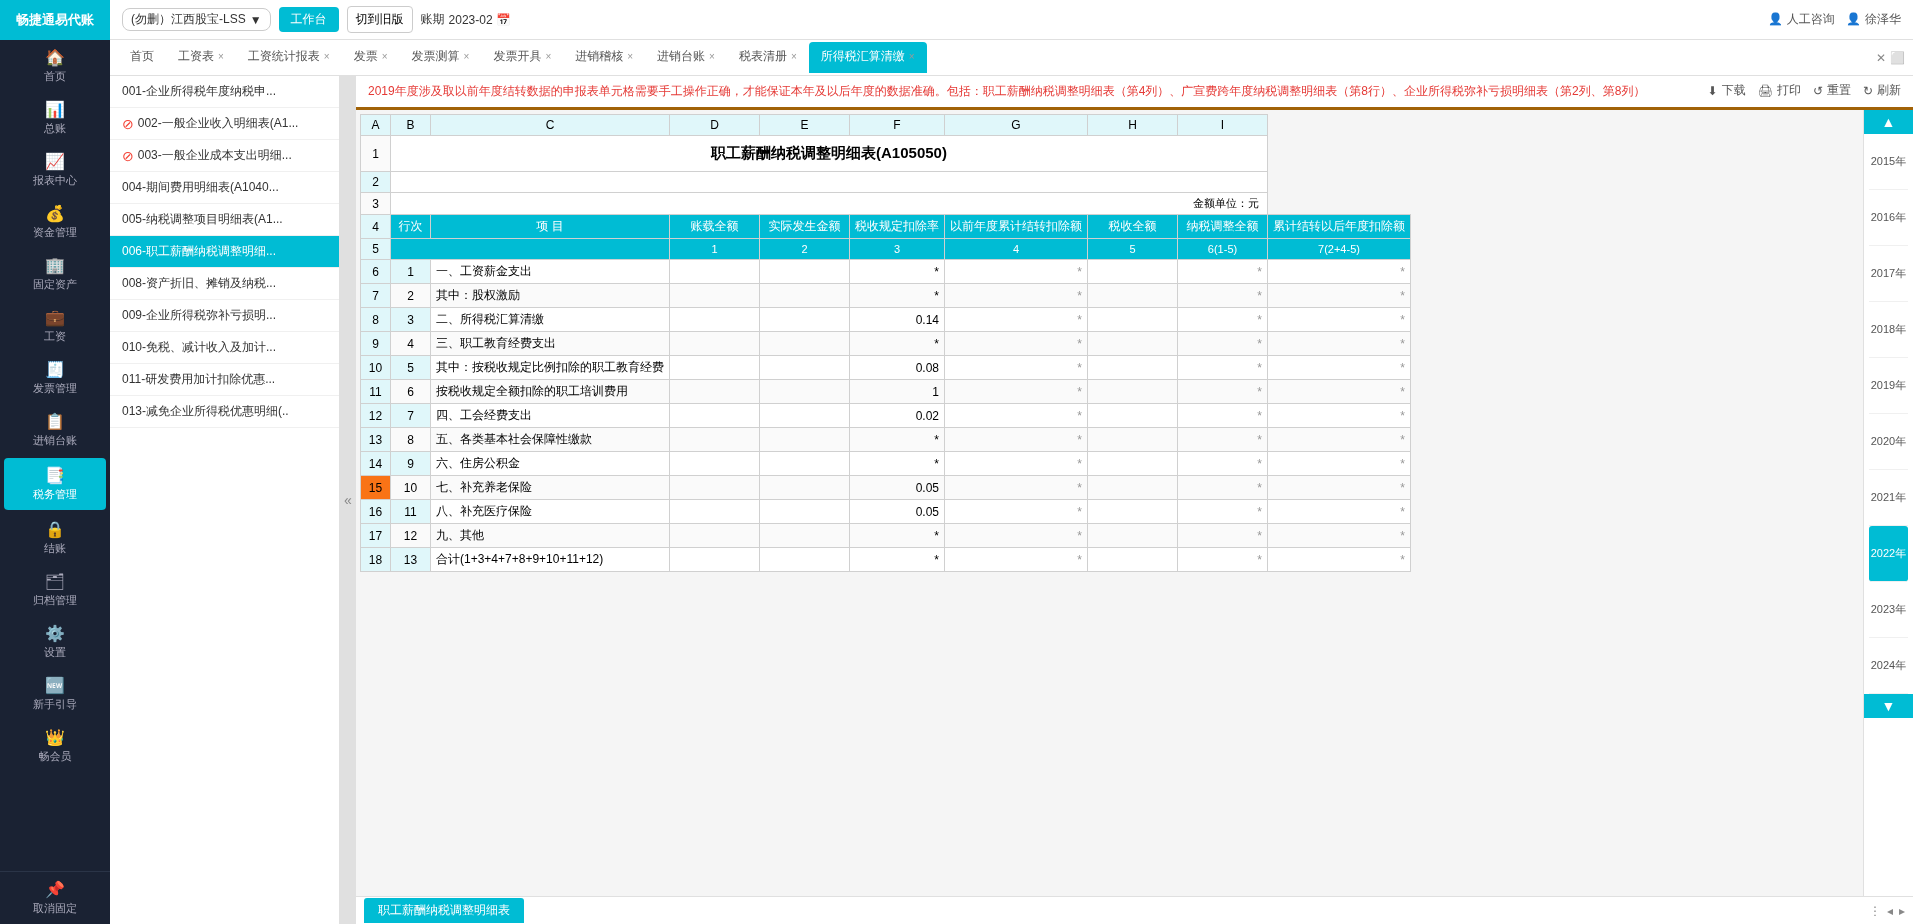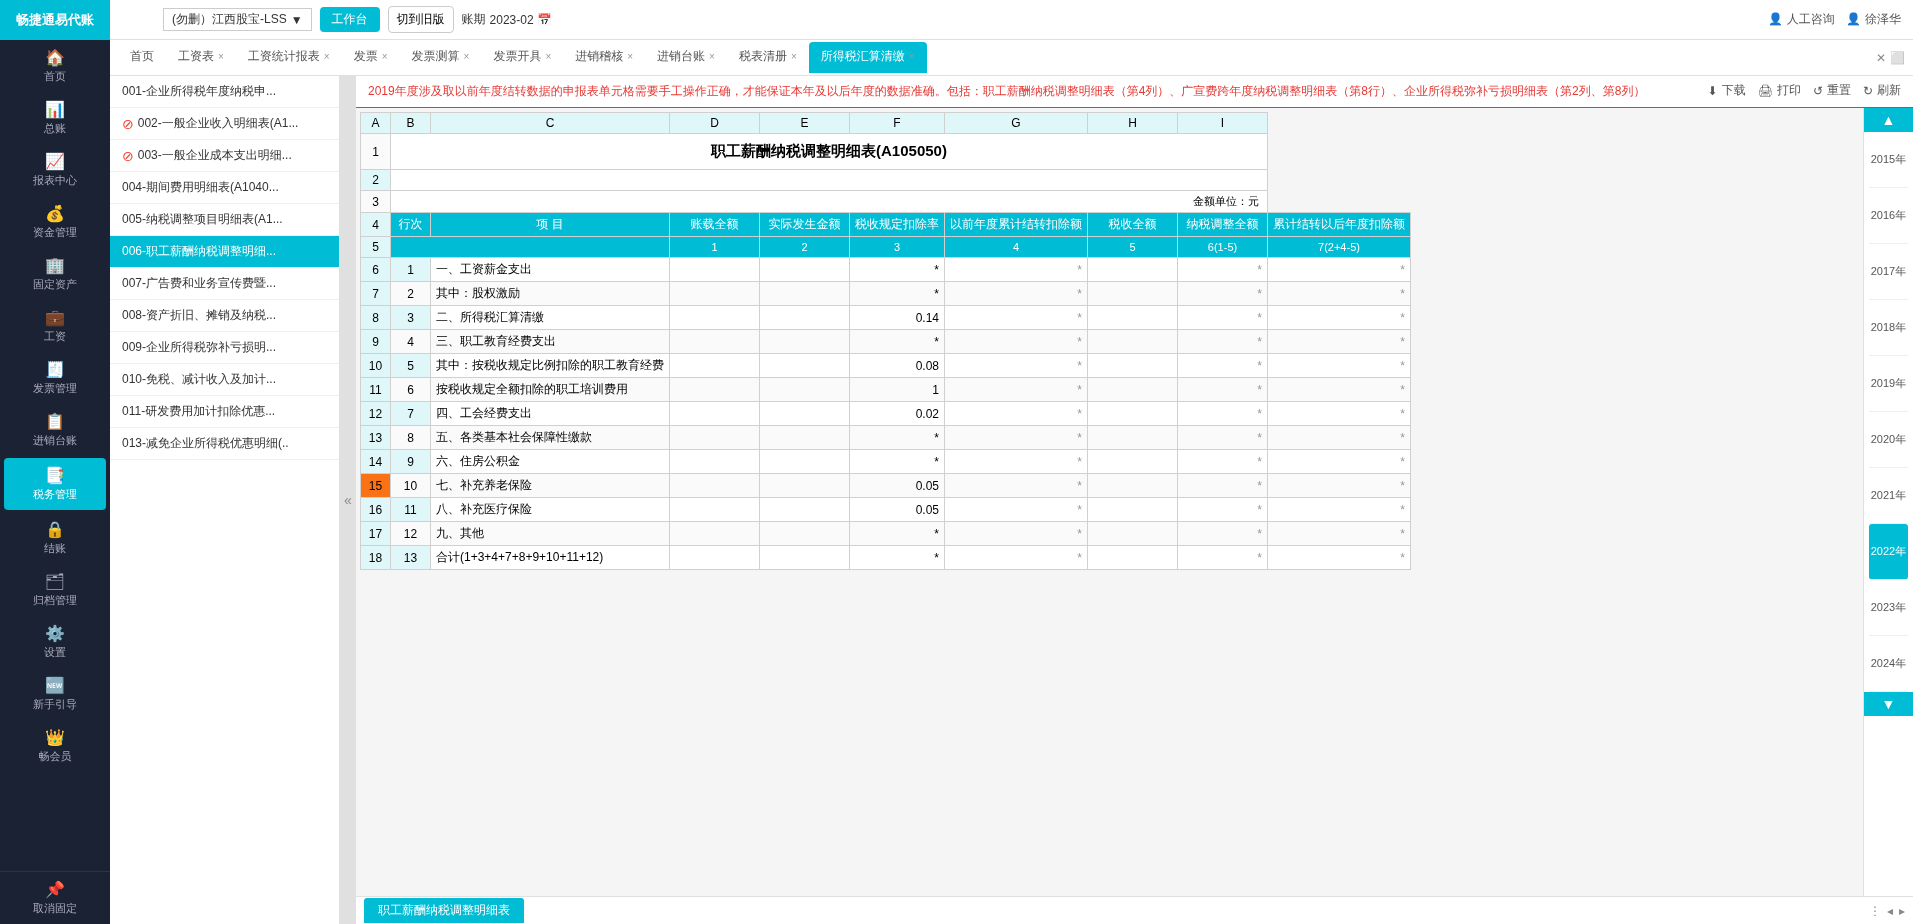--- a/index.html
+++ b/index.html
@@ -12,21 +12,21 @@
     .sidebar-item .icon { font-size: 16px; }
     .sidebar-item.tax-active { background: #00bcd4; color: #fff; border-radius: 4px; margin: 2px 4px; }
     .sidebar-footer { margin-top: auto; border-top: 1px solid #2a3447; }
 
     
     .main { flex: 1; display: flex; flex-direction: column; overflow: hidden; }
 
     
     .topbar { background: #fff; height: 40px; display: flex; align-items: center; padding: 0 12px; border-bottom: 1px solid #e0e0e0; justify-content: space-between; }
     .topbar-left { display: flex; align-items: center; gap: 8px; }
-    .company-select { border: 1px solid #ccc; border-radius: 0; padding: 2px 8px; font-size: 12px; color: #333; min-width: 140px; display: flex; align-items: center; gap: 4px; margin-left: 41px; }
+    .company-select { border: 1px solid #ccc; border-radius: 8px; padding: 2px 8px; font-size: 12px; color: #333; min-width: 140px; display: flex; align-items: center; gap: 4px; }
     .btn-workbench { background: #00bcd4; color: #fff; border: none; border-radius: 4px; padding: 4px 12px; font-size: 12px; cursor: pointer; }
     .btn-old { border: 1px solid #ccc; background: #fff; border-radius: 4px; padding: 4px 8px; font-size: 12px; cursor: pointer; }
     .period { font-size: 12px; color: #333; display: flex; align-items: center; gap: 4px; }
     .topbar-right { display: flex; align-items: center; gap: 12px; font-size: 12px; color: #555; }
 
     
     .tabs { background: #fff; display: flex; align-items: center; border-bottom: 1px solid #e0e0e0; padding: 0 8px; height: 36px; overflow-x: auto; flex-shrink: 0; }
     .tab { padding: 6px 12px; font-size: 12px; color: #555; cursor: pointer; border-bottom: 2px solid transparent; white-space: nowrap; display: flex; align-items: center; gap: 4px; }
     .tab.active { color: #fff; background: #00bcd4; border-radius: 4px 4px 0 0; }
     .tab-close { font-size: 10px; color: #999; cursor: pointer; }
@@ -36,21 +36,21 @@
     .content { flex: 1; display: flex; overflow: hidden; }
 
     
     .left-panel { width: 230px; background: #fff; border-right: 1px solid #e0e0e0; overflow-y: auto; flex-shrink: 0; }
     .left-panel-item { padding: 7px 12px; font-size: 12px; color: #333; cursor: pointer; border-bottom: 1px solid #f0f0f0; display: flex; align-items: center; gap: 4px; }
     .left-panel-item.active { background: #00bcd4; color: #fff; }
     .left-panel-item .err-icon { color: #f44336; font-size: 14px; }
 
     
     .right-panel { flex: 1; display: flex; flex-direction: column; overflow: hidden; background: #f5f5f5; }
-    .right-panel-header { background: #fff; padding: 6px 12px; border-bottom: 1px solid #a16207; display: flex; align-items: flex-start; }
+    .right-panel-header { background: #fff; padding: 6px 12px; border-bottom: 3px solid #a16207; display: flex; align-items: flex-start; }
     .warning-text { color: #e53935; font-size: 12px; line-height: 1.6; flex: 1; }
     .toolbar { display: flex; align-items: center; gap: 12px; margin-left: auto; }
     .toolbar-btn { display: flex; align-items: center; gap: 4px; font-size: 12px; color: #555; cursor: pointer; }
 
     
     .sheet-area { flex: 1; display: flex; overflow: hidden; position: relative; }
     .sheet-main { flex: 1; overflow: auto; }
     .year-sidebar { width: 50px; background: #fff; border-left: 1px solid #e0e0e0; display: flex; flex-direction: column; align-items: center; overflow: hidden; }
     .year-nav-btn { background: #00bcd4; color: #fff; width: 100%; text-align: center; padding: 4px 0; cursor: pointer; font-size: 14px; }
     .year-item { width: 100%; text-align: center; padding: 20px 2px; font-size: 11px; cursor: pointer; color: #555; border-bottom: 1px solid #f0f0f0; }
@@ -200,21 +200,20 @@
 
   <div class="content">
 
     <div class="left-panel">
       <div class="left-panel-item">001-企业所得税年度纳税申...</div>
       <div class="left-panel-item"><span class="err-icon">⊘</span> 002-一般企业收入明细表(A1...</div>
       <div class="left-panel-item"><span class="err-icon">⊘</span> 003-一般企业成本支出明细...</div>
       <div class="left-panel-item">004-期间费用明细表(A1040...</div>
       <div class="left-panel-item">005-纳税调整项目明细表(A1...</div>
       <div class="left-panel-item active">006-职工薪酬纳税调整明细...</div>
-      <div class="left-panel-item">007-广告费和业务宣传费暨...</div>
       <div class="left-panel-item">008-资产折旧、摊销及纳税...</div>
       <div class="left-panel-item">009-企业所得税弥补亏损明...</div>
       <div class="left-panel-item">010-免税、减计收入及加计...</div>
       <div class="left-panel-item">011-研发费用加计扣除优惠...</div>
       <div class="left-panel-item">013-减免企业所得税优惠明细(..</div>
     </div>
 
     <div class="collapse-btn">«</div>
 
     <div class="right-panel">

